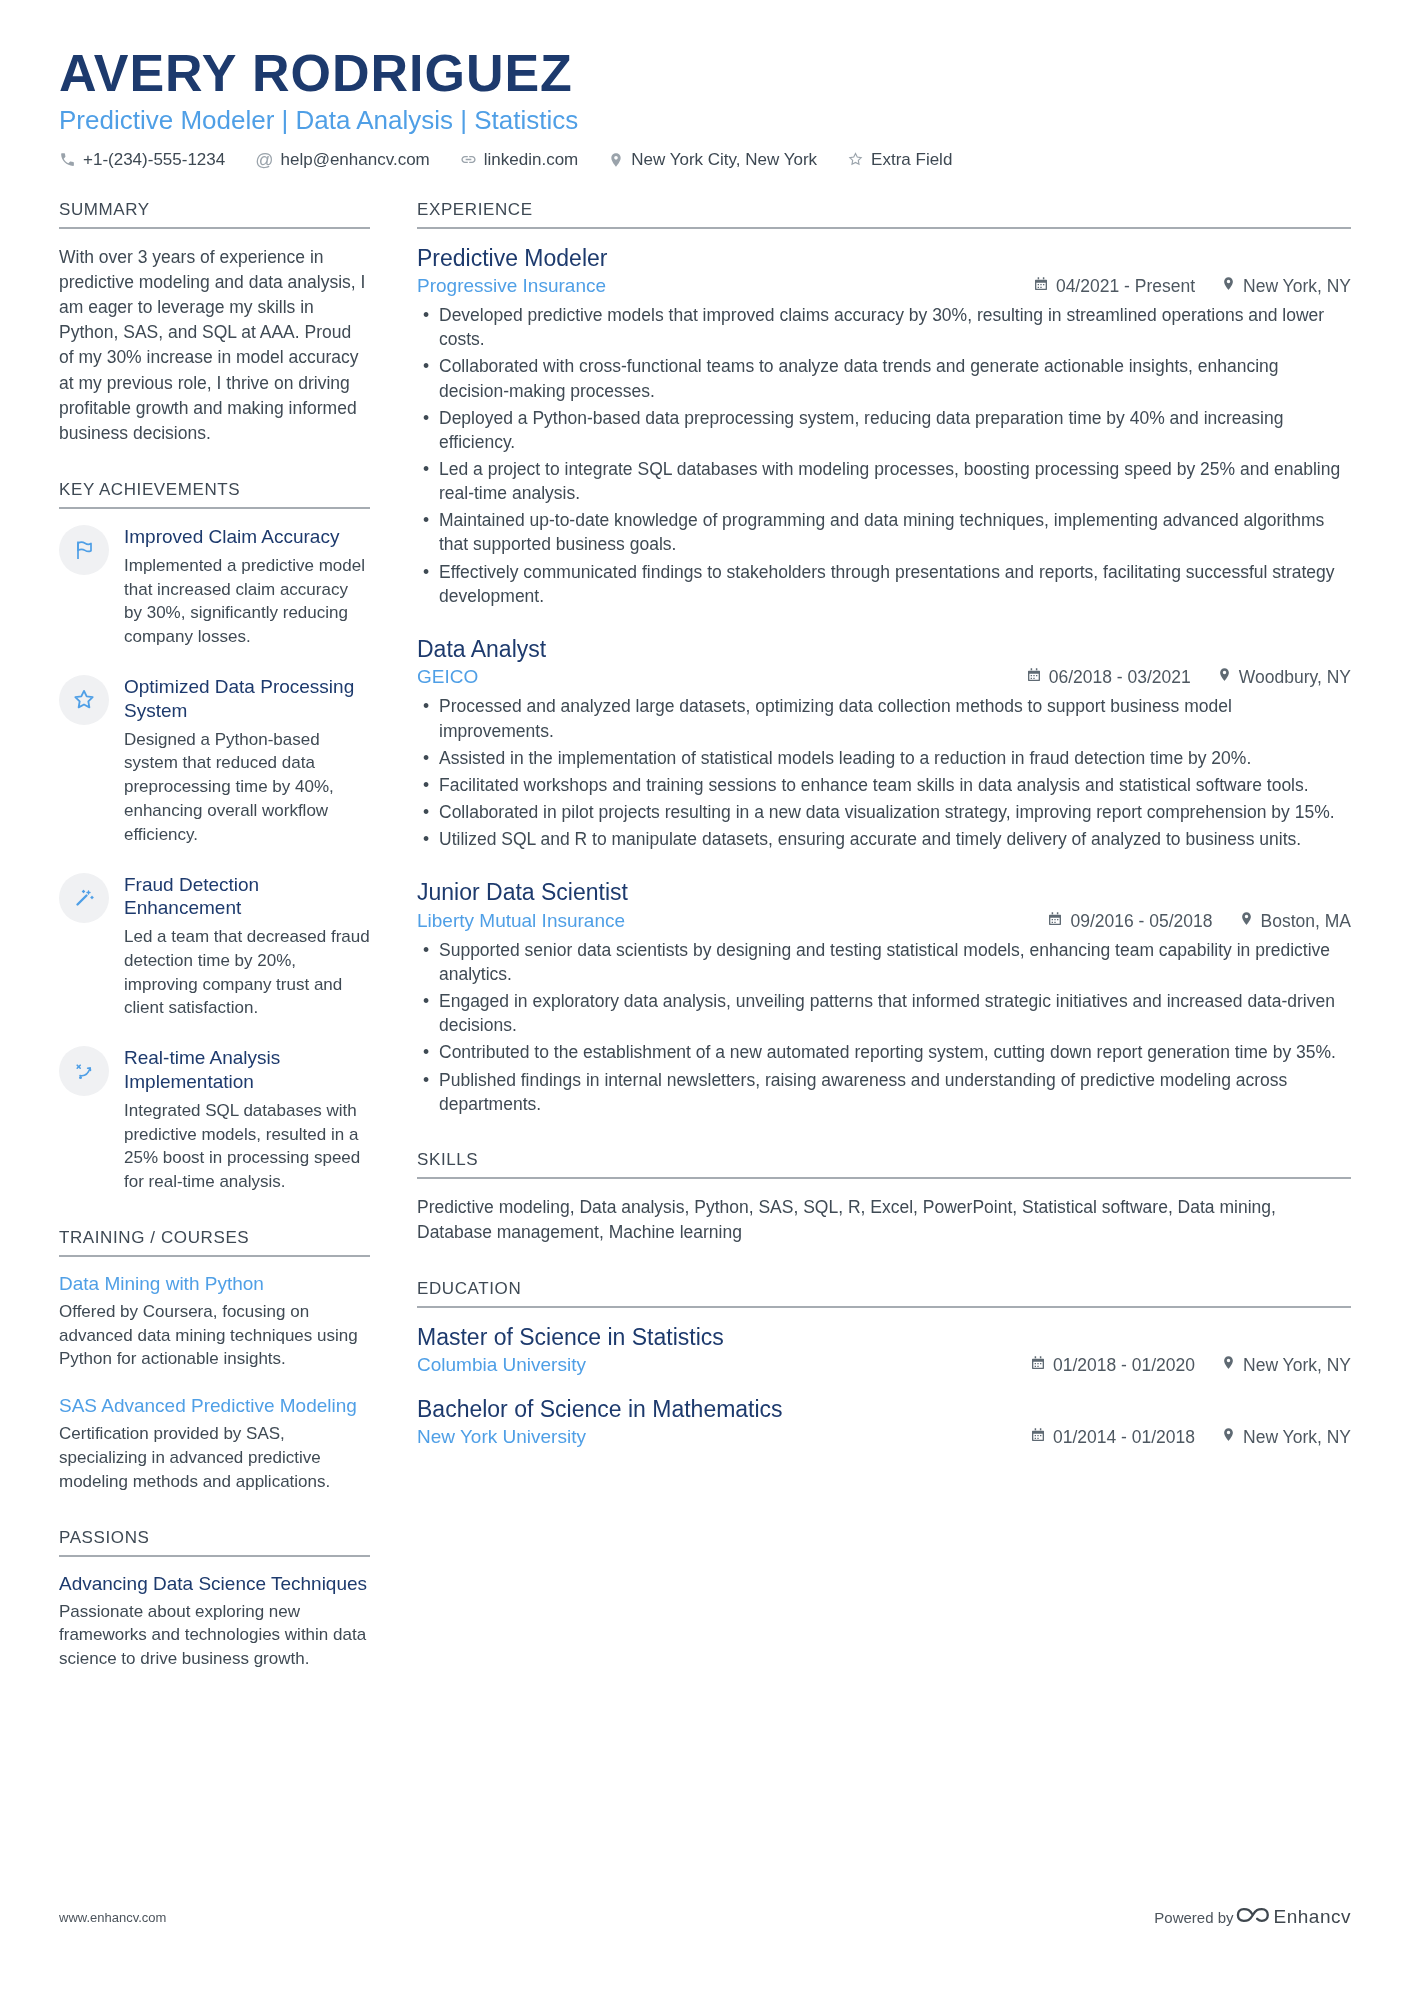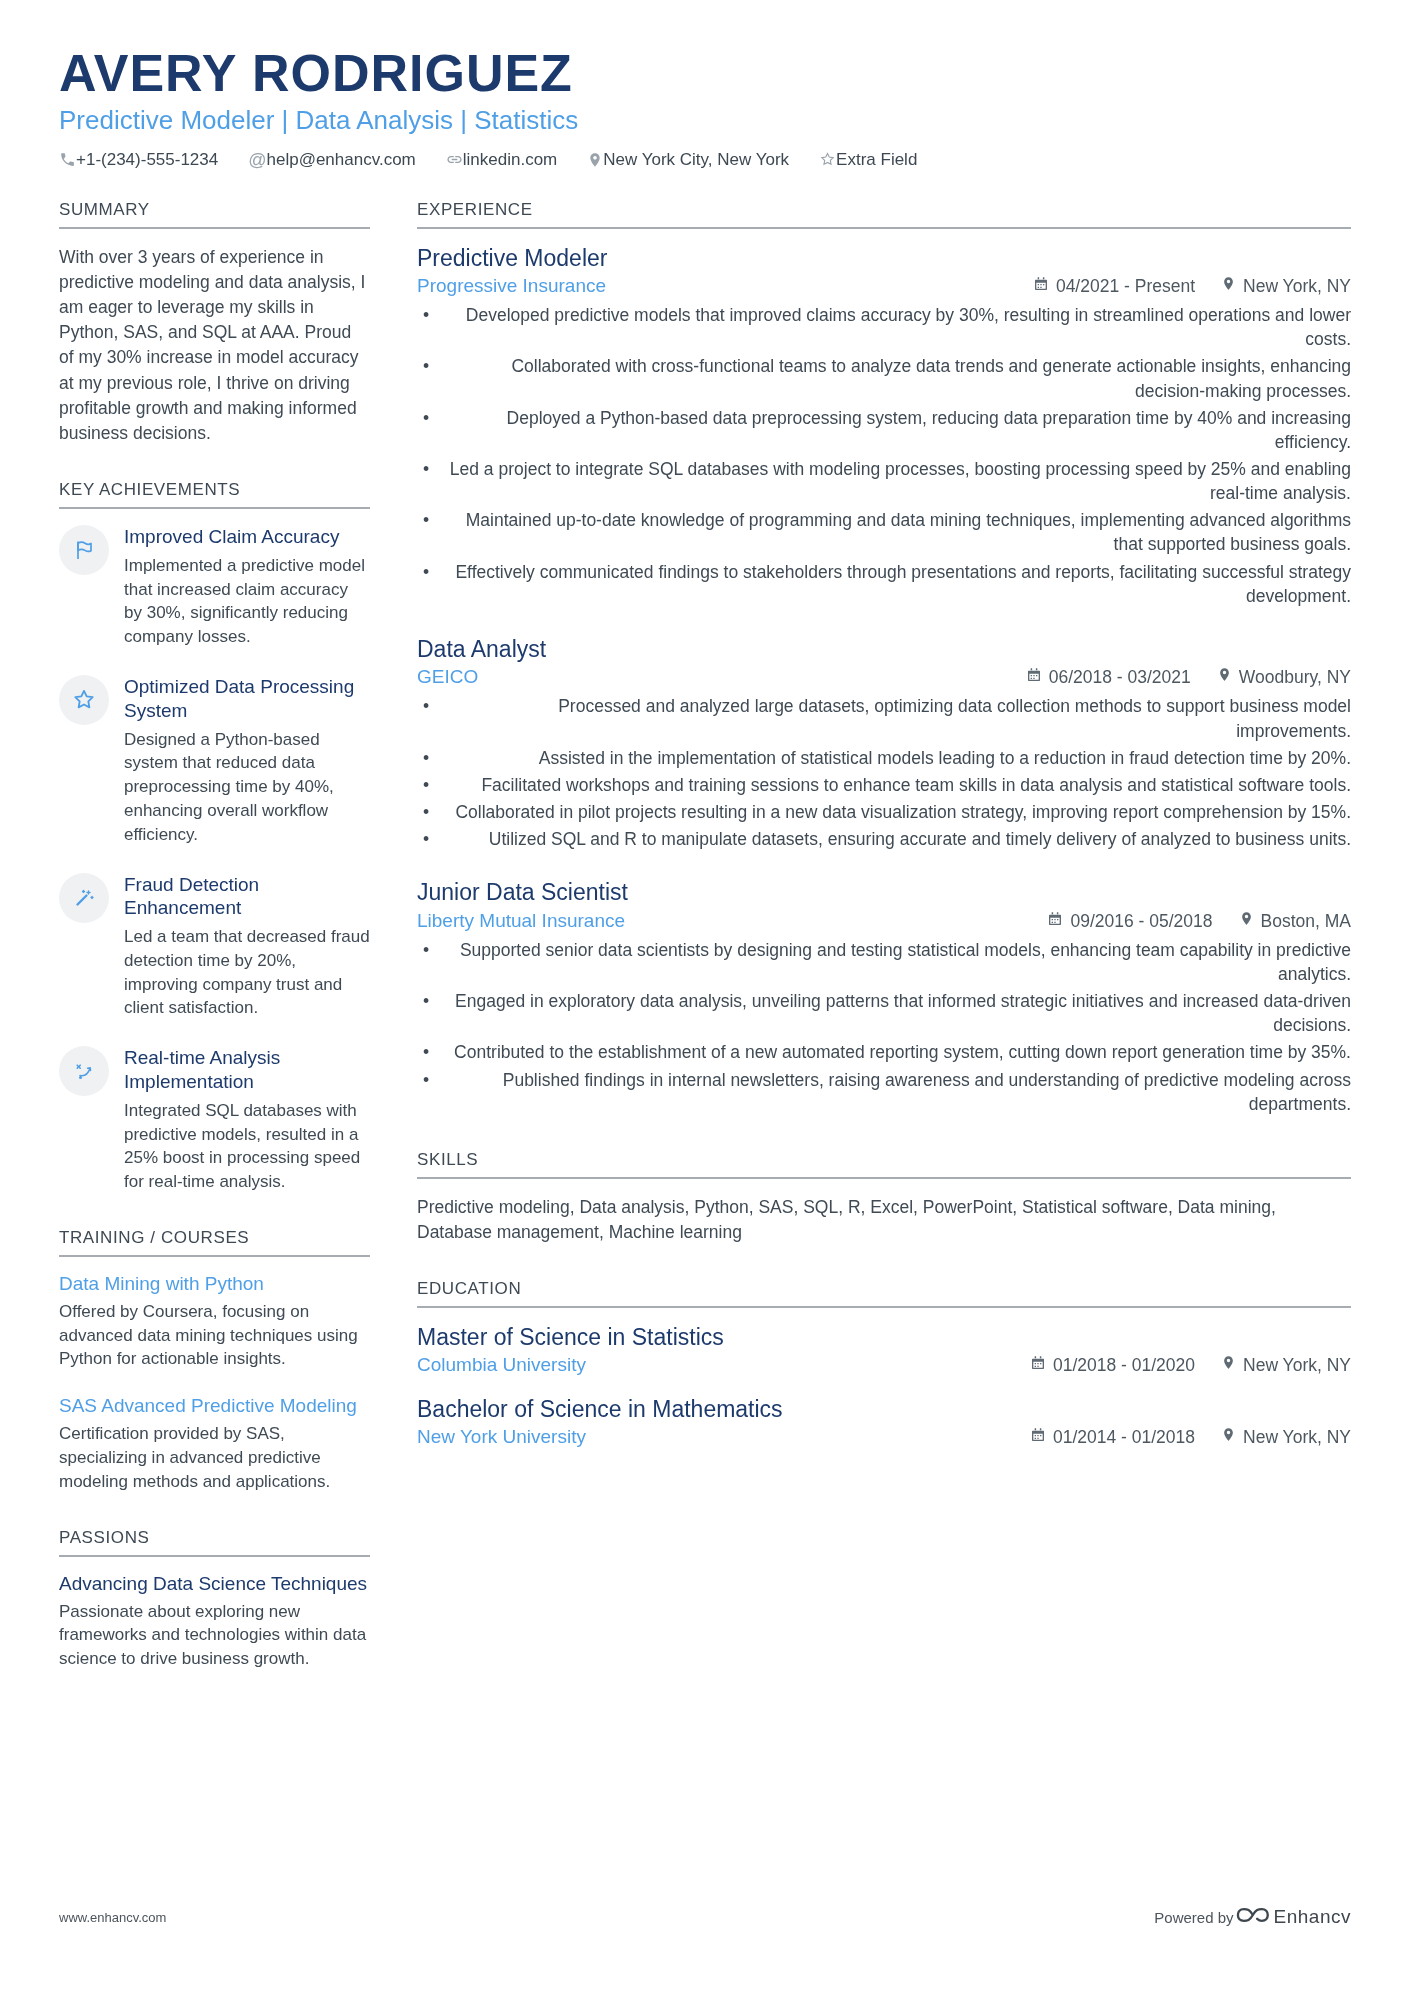--- a/index.html
+++ b/index.html
@@ -4,21 +4,21 @@
 <style>
   html,body{margin:0;padding:0;background:#ffffff;}
   body{font-family:"Liberation Sans","DejaVu Sans",sans-serif;color:#3f4a54;}
   .page{position:relative;width:1410px;height:1995px;margin:0 auto;box-sizing:border-box;
         padding:46px 59px 0 59px;background:#fff;overflow:hidden;}
 
   
   .name{font-size:52px;font-weight:600;color:#1d3a6d;letter-spacing:1px;line-height:1.05;margin:0;}
   .subtitle{font-size:26px;color:#4f9fe6;margin:4px 0 14px 0;font-weight:400;}
   .contact-bar{display:flex;align-items:center;gap:30px;font-size:17px;color:#3d4852;margin-bottom:30px;}
-  .contact-item{display:flex;align-items:center;}
+  .contact-item{display:flex;align-items:center;gap:7px;}
   .contact-item .cicon{color:#9aa3ab;display:inline-flex;align-items:center;}
   .at-glyph{font-size:18px;color:#9aa3ab;line-height:1;}
 
   
   .columns{display:flex;gap:47px;align-items:flex-start;}
   .col-left{width:311px;flex:0 0 311px;}
   .col-right{flex:1;min-width:0;}
 
   .section{margin-bottom:34px;}
   .sec-head{font-size:17px;color:#3e4954;letter-spacing:.6px;padding-bottom:7px;
@@ -40,21 +40,21 @@
 
   
   .job{margin-bottom:28px;}
   .job-title{font-size:23px;color:#1d3a6d;font-weight:500;margin:0 0 3px 0;line-height:1.2;}
   .meta-row{display:flex;justify-content:space-between;align-items:baseline;margin-bottom:6px;}
   .company{font-size:19px;color:#4f9fe6;}
   .meta-right{display:flex;gap:26px;align-items:center;font-size:17.5px;color:#4d5760;}
   .meta-chip{display:flex;align-items:flex-start;gap:7px;white-space:nowrap;}
   .meta-chip .micon{color:#5f6a73;display:inline-flex;}
   ul.bullets{margin:0;padding:0 0 0 22px;list-style:none;}
-  ul.bullets li{position:relative;font-size:17.5px;line-height:1.38;margin-bottom:3px;text-align:right;}
+  ul.bullets li{position:relative;font-size:17.5px;line-height:1.38;margin-bottom:3px;}
   ul.bullets li::before{content:"•";position:absolute;left:-16px;color:#3f4a54;}
 
   
   .edu-item{margin-bottom:20px;}
   .degree{font-size:23px;color:#1d3a6d;font-weight:500;margin:0 0 3px 0;}
 
   
   .footer{position:absolute;left:59px;right:59px;bottom:62px;display:flex;
           justify-content:space-between;align-items:center;}
   .footer-site{font-size:13px;color:#4c545c;text-decoration:none;}

